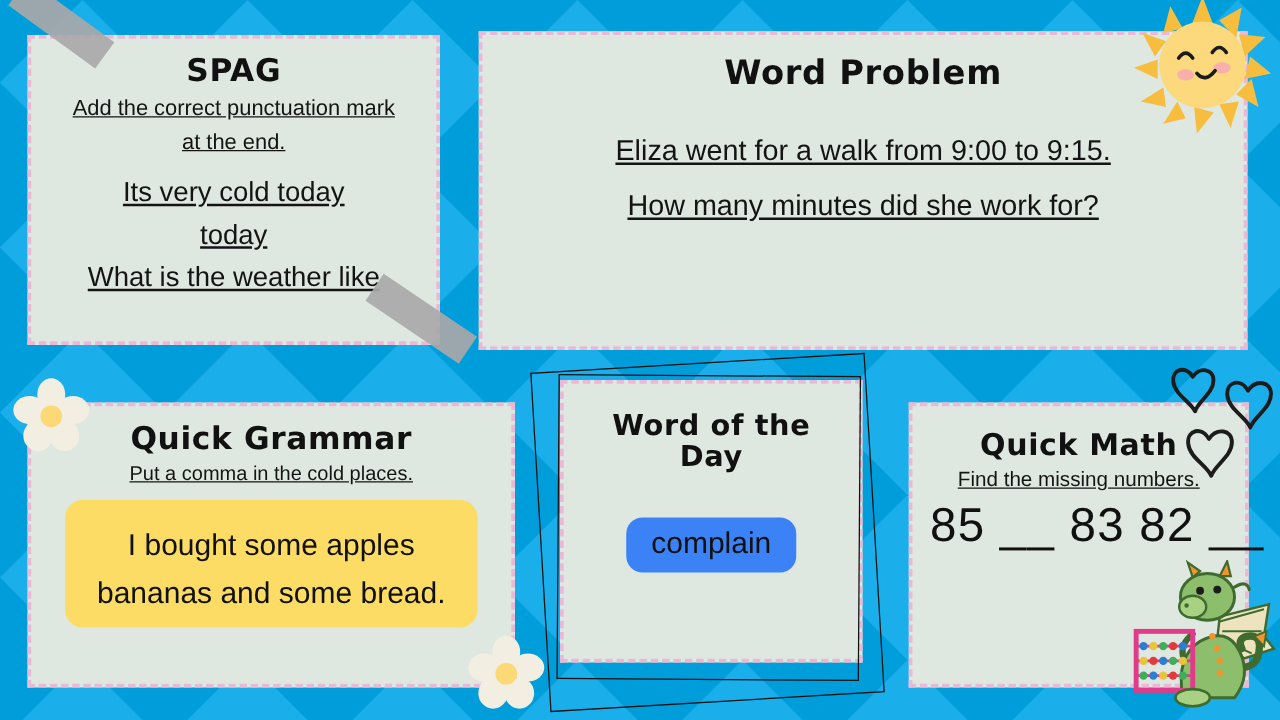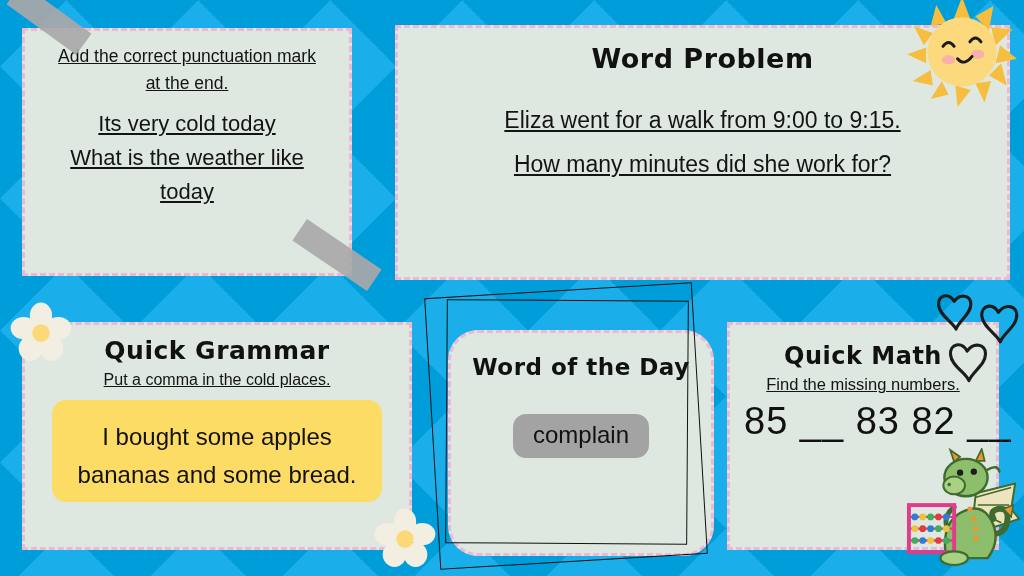--- a/index.html
+++ b/index.html
@@ -63,21 +63,21 @@
     text-decoration: underline;
   }
 
   
   #card-spag { left: 22px; top: 28px; width: 330px; height: 248px; }
   #card-spag .card-title { font-size: 25px; margin-top: 2px; }
   #card-spag .card-sub  { font-size: 17.5px; margin-top: 3px; }
   #card-spag .q { font-size: 22px; margin-top: 13px; line-height: 1.45; }
 
   
-  #card-wp { left: 383px; top: 25px; width: 615px; height: 255px; margin-left: 12px; }
+  #card-wp { left: 383px; top: 25px; width: 615px; height: 255px; }
   #card-wp .card-title { font-size: 27px; margin-top: 6px; }
   #card-wp .q { font-size: 23px; margin-top: 26px; line-height: 1.75; }
 
   
   #card-qg { left: 22px; top: 322px; width: 390px; height: 228px; }
   #card-qg .card-title { font-size: 25px; margin-top: 2px; }
   #card-qg .card-sub  { font-size: 16px; margin-top: 4px; }
 
   .highlight-block {
     margin: 9px auto 0;
@@ -89,26 +89,26 @@
   .highlight-block .hl-line {
     font-family: "Liberation Sans", sans-serif;
     font-size: 24px;
     color: #111;
     line-height: 1.6;
     white-space: nowrap;
   }
   .highlight-block .hl-line.wide { margin: 0 -14px; }
 
   
-  #card-wotd { left: 448px; top: 330px; width: 266px; height: 226px; border-radius: 30px; }
+  #card-wotd { left: 448px; top: 304px; width: 242px; height: 226px; }
   #card-wotd .card-title { font-size: 23px; margin-top: 12px; }
   .word-pill {
     display: inline-block;
     margin-top: 34px;
-    background: #a3a3a3;
+    background: #3b82f6;
     border-radius: 13px;
     padding: 7px 20px 9px;
     font-family: "Liberation Sans", sans-serif;
     font-size: 24px;
     color: #111;
   }
 
   .sketch-frame {
     position: absolute;
     border: 1.6px solid #111;
@@ -149,25 +149,26 @@
 </style>
 </head>
 <body>
 
 <div id="slide">
 
   <div class="bg-pattern"></div>
   <div class="bg-pattern2"></div>
 
   <div class="card" id="card-spag">
+    <div class="card-title">SPAG</div>
     <div class="card-sub">Add the correct punctuation mark</div>
     <div class="card-sub">at the end.</div>
     <div class="card-line q">Its very cold today</div>
+    <div class="card-line q" style="margin-top:2px">today</div>
     <div class="card-line q" style="margin-top:2px">What is the weather like</div>
-    <div class="card-line q" style="margin-top:2px">today</div>
   </div>
 
   <div class="card" id="card-wp">
     <div class="card-title">Word Problem</div>
     <div class="card-line q">Eliza went for a walk from 9:00 to 9:15.</div>
     <div class="card-line q" style="margin-top:4px">How many minutes did she work for?</div>
   </div>
 
   <div class="card" id="card-qg">
     <div class="card-title">Quick Grammar</div>

